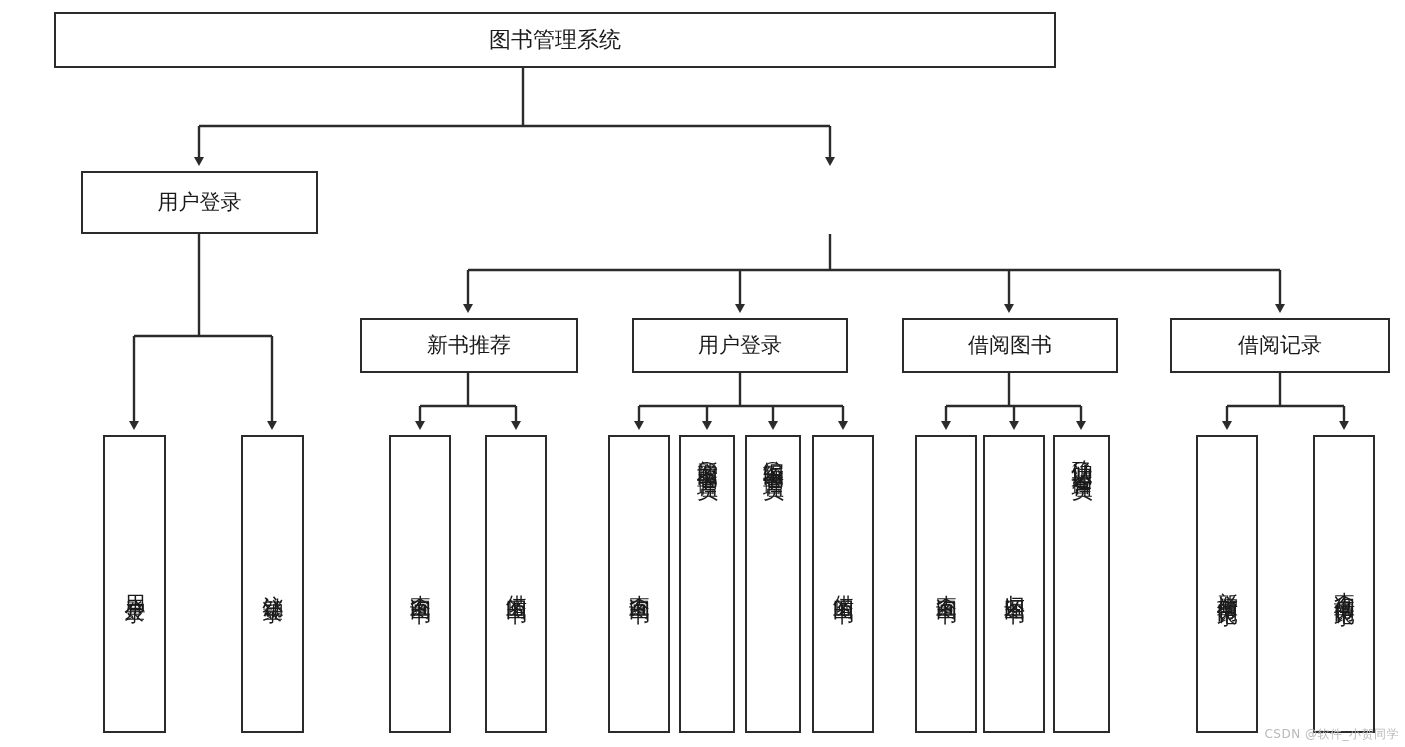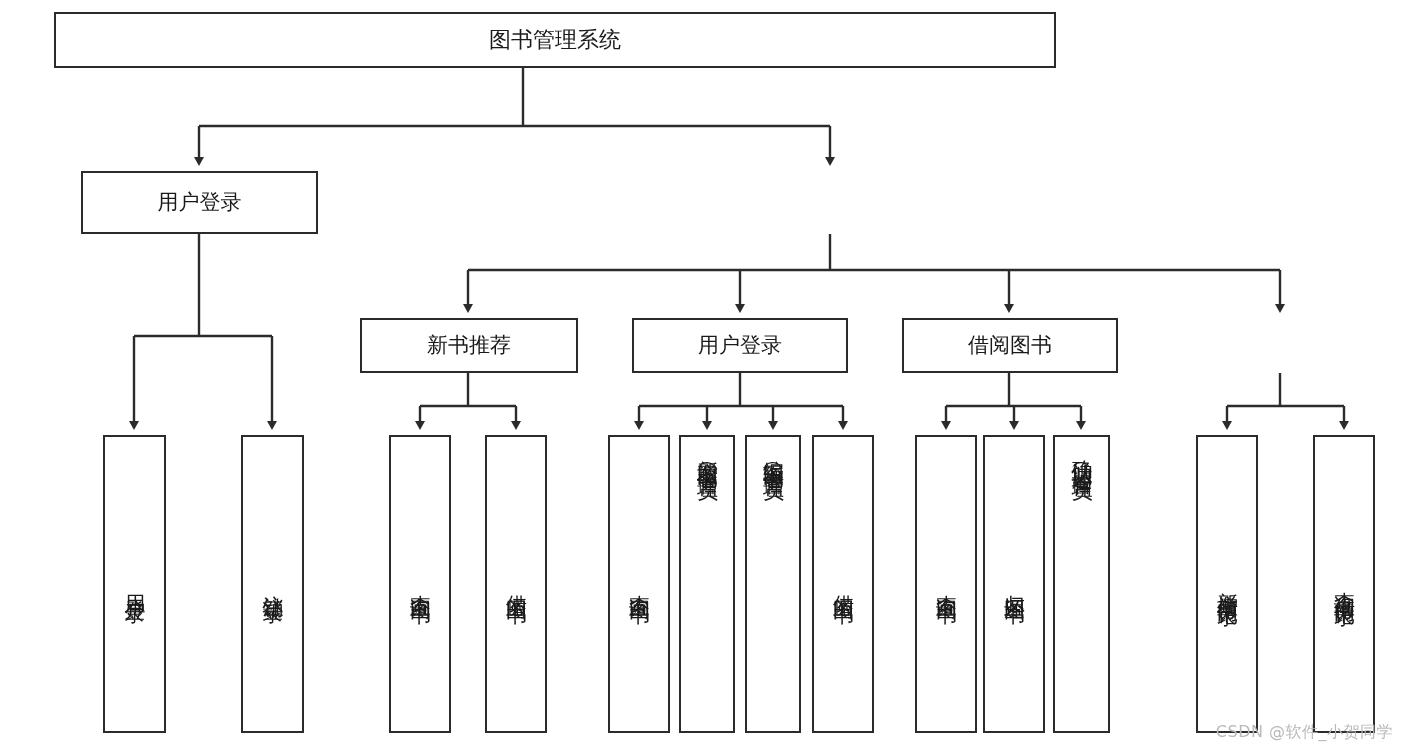--- a/index.html
+++ b/index.html
@@ -65,23 +65,23 @@
   }
   .node.vertical.tall-text {
     align-items: flex-start;
   }
   .node.vertical.mid-text {
     align-items: center;
     padding-top: 0;
   }
   #watermark {
     position: absolute;
-    right: 12px;
+    right: 6px;
     bottom: 4px;
-    font-size: 16px;
+    font-size: 12px;
     color: #b9b9b9;
     letter-spacing: 0.5px;
     white-space: nowrap;
     pointer-events: none;
   }
 </style>
 </head>
 <body>
 
 <div id="diagram-root">
@@ -146,20 +146,23 @@
 
   <div class="node horizontal" style="left:360px; top:318px; width:218px; height:55px;">
     <span class="node-label">新书推荐</span>
   </div>
   <div class="node horizontal" style="left:632px; top:318px; width:216px; height:55px;">
     <span class="node-label">用户登录</span>
   </div>
   <div class="node horizontal" style="left:902px; top:318px; width:216px; height:55px;">
     <span class="node-label">借阅图书</span>
   </div>
+  <div class="node horizontal" style="left:1170px; top:318px; width:220px; height:55px;">
+    <span class="node-label">借阅记录</span>
+  </div>
 
   <div class="node vertical mid-text" style="left:103px; top:435px; width:63px; height:298px;">
     <span class="node-label">用户登录</span>
   </div>
   <div class="node vertical mid-text" style="left:241px; top:435px; width:63px; height:298px;">
     <span class="node-label">注销登录</span>
   </div>
 
   <div class="node vertical mid-text" style="left:389px; top:435px; width:62px; height:298px;">
     <span class="node-label">查询图书</span>

